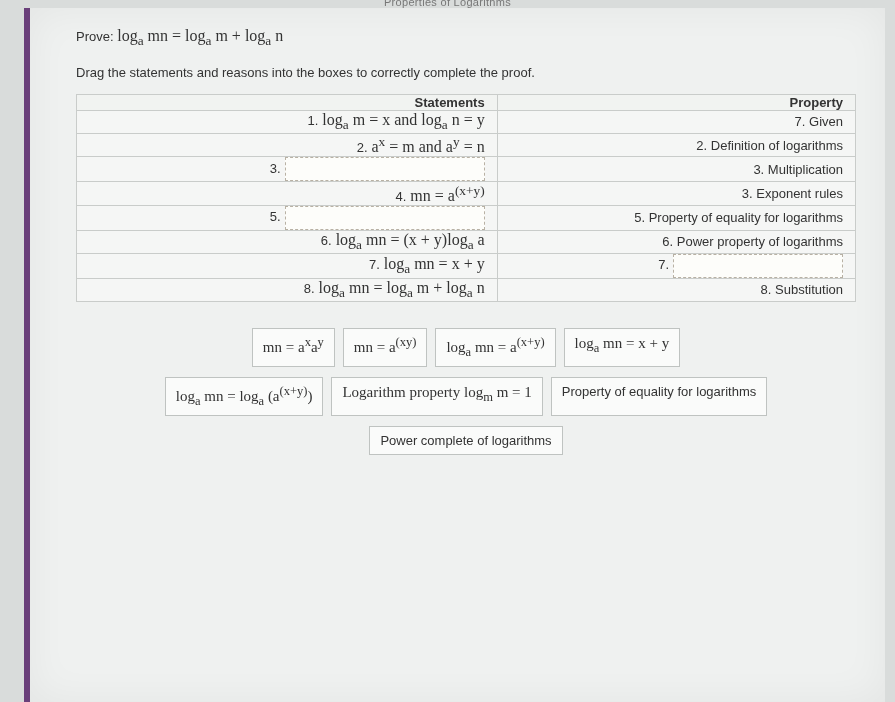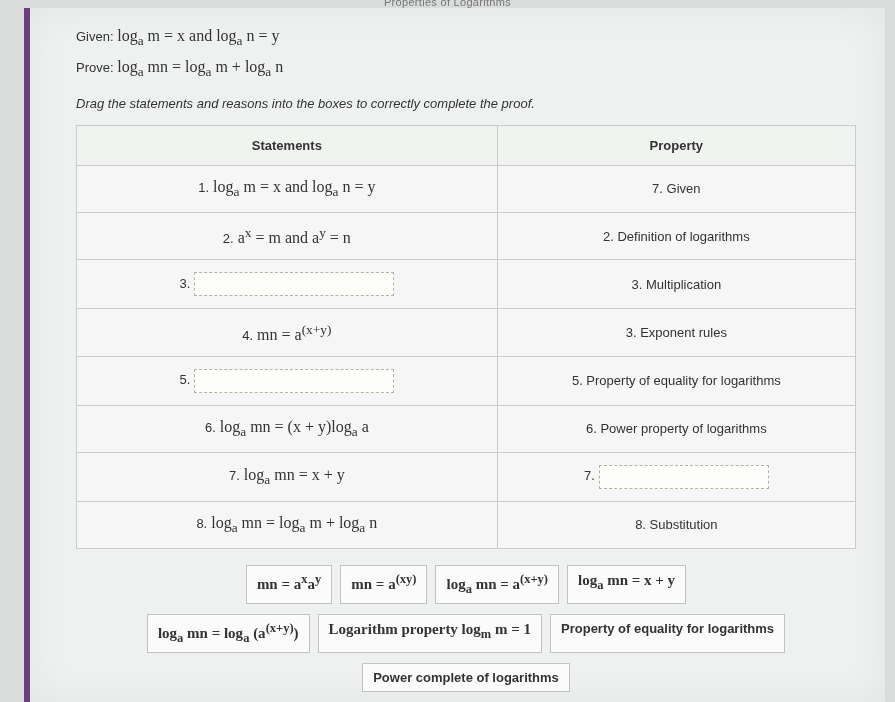--- a/index.html
+++ b/index.html
@@ -26,73 +26,69 @@
     right: 10px;
     top: 8px;
     bottom: 0;
     background: #eff1f0;
     border-left: 6px solid #6a3f7a;
     padding: 14px 18px 0 46px;
     box-shadow: inset 0 0 40px rgba(0,0,0,0.05);
   }
   .given-prove { font-size: 13px; color: #333; line-height: 1.7; }
   .math { font-family: "Times New Roman", serif; font-size: 16px; }
-  .instr { font-size: 13px; color: #333; margin: 12px 0 14px 0; font-style: italic; }
+  .instr { font-size: 13px; color: #333; margin: 12px 0 14px 0; }
   .proof-table {
     width: 780px;
     border-collapse: collapse;
     background: #f5f6f5;
     border: 1px solid #c9ccca;
   }
   .proof-table td, .proof-table th {
     border: 1px solid #c9ccca;
-    padding: 12px 12px;
+    padding: 0 12px;
     font-size: 13px;
     color: #333;
-    text-align: center;
+    text-align: right;
     vertical-align: middle;
     font-weight: normal;
   }
   .proof-table th { font-weight: bold; background: #f1f3f1; }
   .col-stmt { width: 54%; }
   .dropzone {
     display:inline-block;
     min-width: 200px;
     height: 24px;
     border: 1px dashed #b8b1a4;
     background: #fdfdfa;
     vertical-align: middle;
   }
   .dropzone-sm { min-width:170px; }
   .num { margin-right: 4px; }
-  .options { margin-top: 16px; width: 780px; text-align: center; font-weight: bold; }
+  .options { margin-top: 26px; width: 780px; text-align: center; }
   .opt-row { margin-bottom: 10px; display:flex; justify-content:center; gap:8px; flex-wrap:nowrap;}
   .chip {
     display: inline-block;
     padding: 6px 10px;
     border: 1px solid #bfc3c1;
     background: #fafbfa;
     font-size: 13px;
     color: #333;
     white-space: nowrap;
   }
   .chip .math { font-size: 15px; }
 </style>
 </head>
 <body>
 
 <div class="topbar-frag">Properties of Logarithms</div>
 
 <div class="page">
 
   <div class="given-prove">
-    <div>
-      <span>Given:</span>
-      <span class="math">log<sub>a</sub> m = x and log<sub>a</sub> n = y</span>
-    </div>
     <div>
       <span>Prove:</span>
       <span class="math">log<sub>a</sub> mn = log<sub>a</sub> m + log<sub>a</sub> n</span>
     </div>
   </div>
 
   <div class="instr">Drag the statements and reasons into the boxes to correctly complete the proof.</div>
 
   <table class="proof-table">
     <thead>

